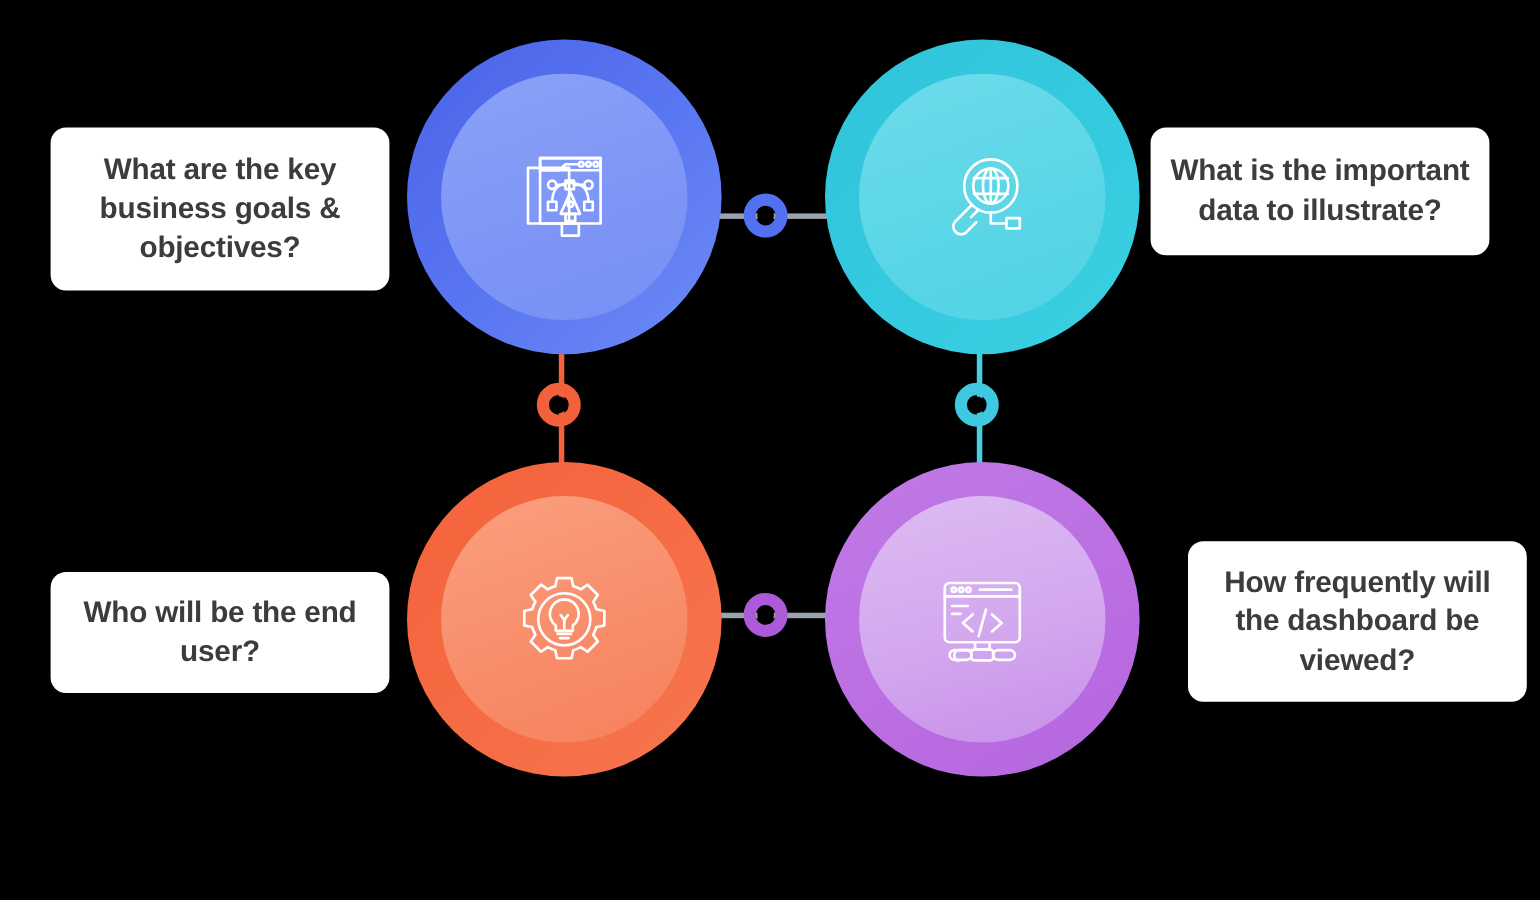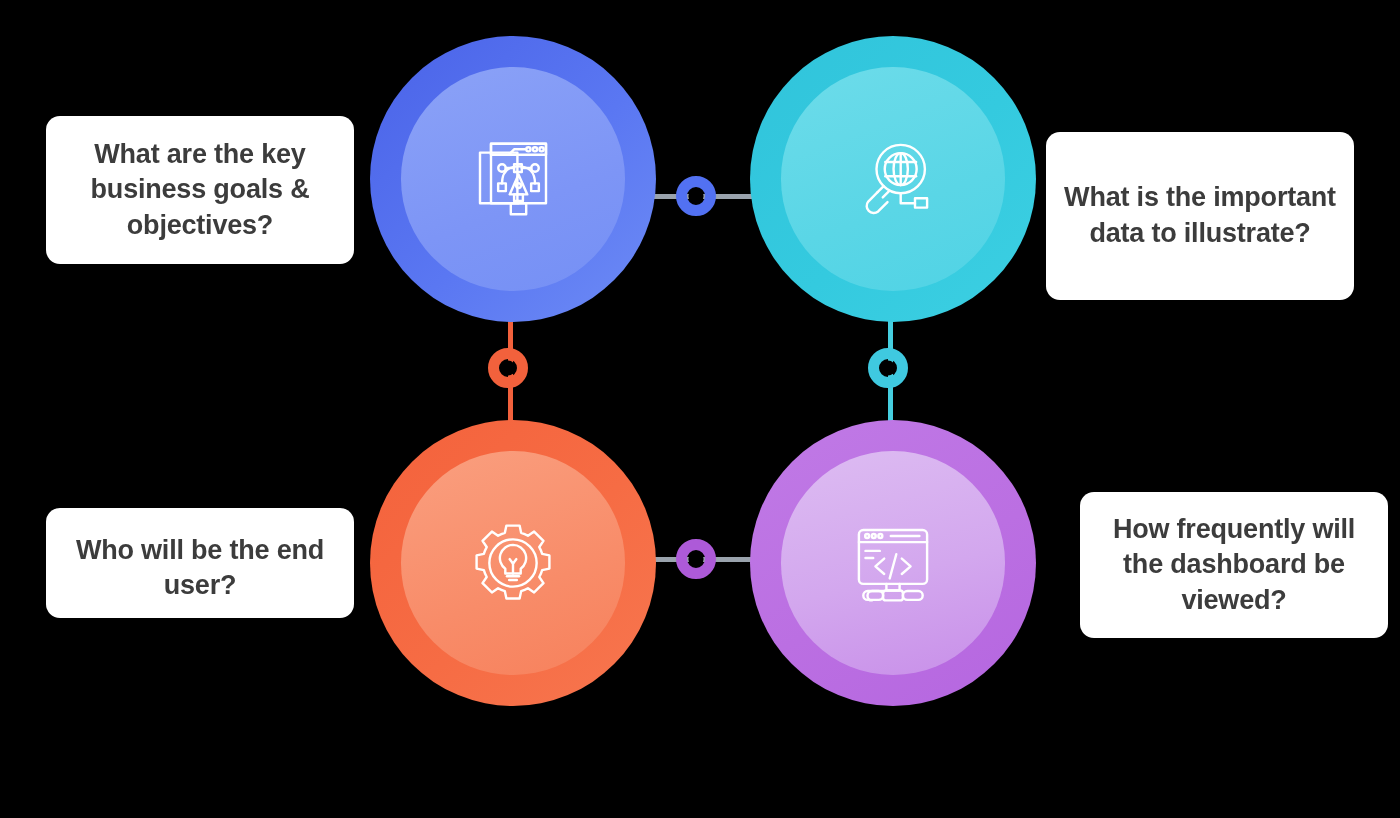--- a/index.html
+++ b/index.html
@@ -36,22 +36,22 @@
   .callout span {
     display: block;
     color: #3c3c3c;
     font-size: 27px;
     font-weight: 700;
     line-height: 1.32;
     letter-spacing: -0.2px;
   }
 
   #callout-tl { left: 46px;   top: 116px; width: 308px; height: 148px; }
-  #callout-tr { left: 1046px; top: 132px; width: 308px; height: 168px; justify-content: center; }
-  #callout-bl { left: 46px;   top: 508px; width: 308px; height: 110px; align-items: flex-end; }
+  #callout-tr { left: 1046px; top: 116px; width: 308px; height: 116px; justify-content: center; }
+  #callout-bl { left: 46px;   top: 520px; width: 308px; height: 110px; }
   #callout-br { left: 1046px; top: 492px; width: 308px; height: 146px; margin-left: 34px; }
 
   
   .conn {
     position: absolute;
   }
   .conn.h { height: 5px; }
   .conn.v { width: 5px; }
 
   

